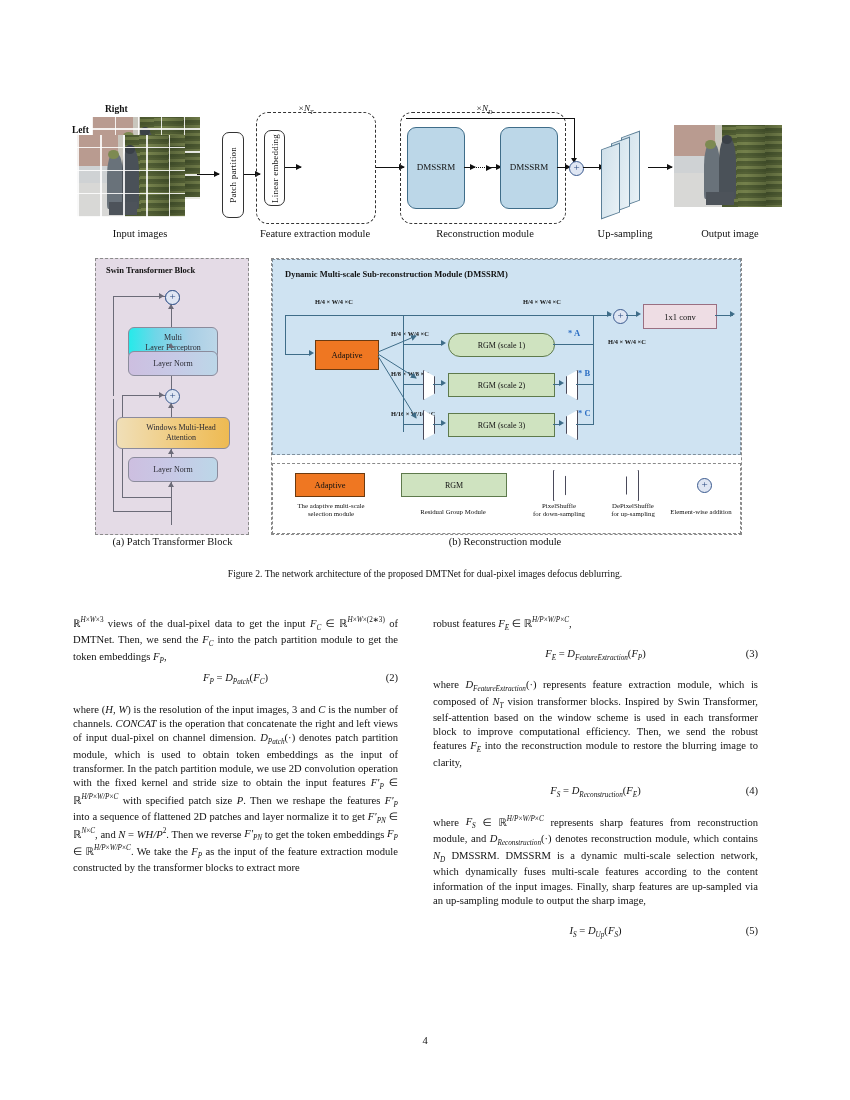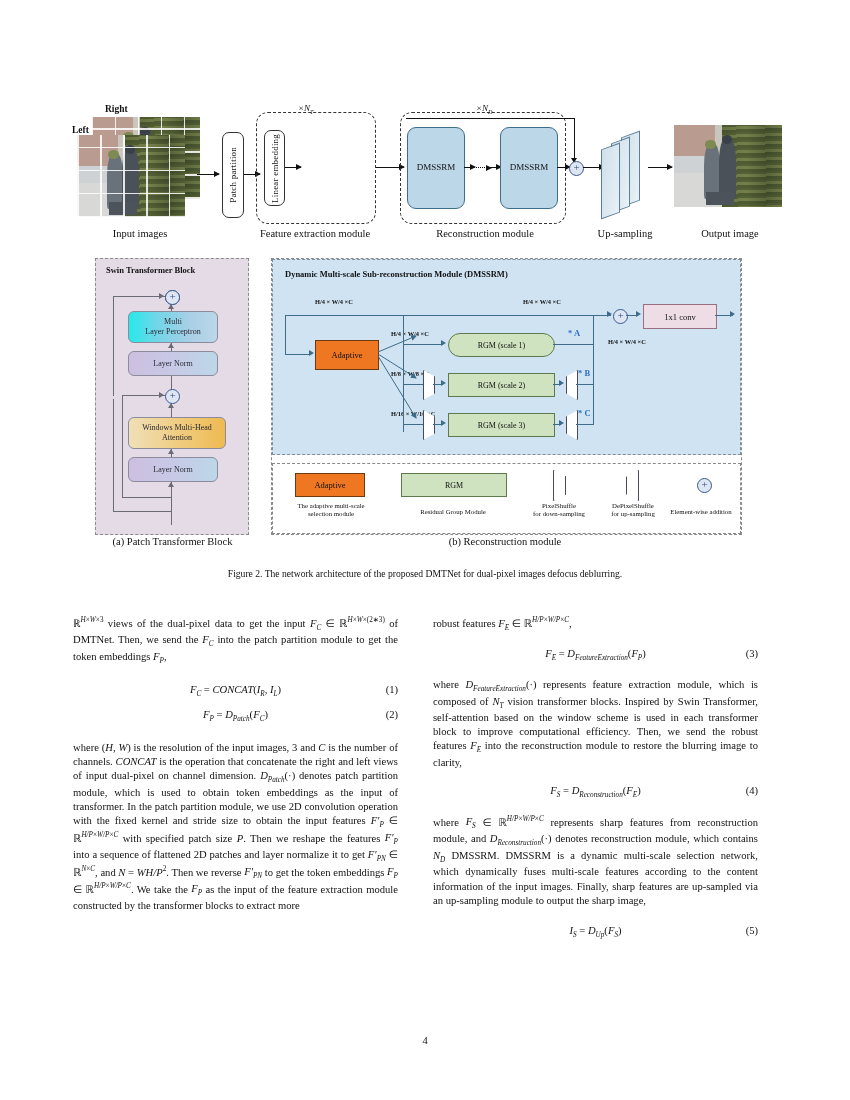--- a/index.html
+++ b/index.html
@@ -63,21 +63,21 @@
   
   .fig-bot{position:absolute;left:95px;top:258px;width:645px;height:300px;}
   .panelA{position:absolute;left:0;top:0;width:152px;height:275px;background:#e4dbe6;border:1.3px dashed #8a8a8a;}
   .panelB{position:absolute;left:176px;top:0;width:469px;height:275px;border:1.3px dashed #8a8a8a;background:#fff;}
   .dmssrm{position:absolute;left:0;top:0;width:100%;height:196px;background:#cfe3f2;border:1px dashed #7f8f9c;box-sizing:border-box;}
   .legend{position:absolute;left:0;top:204px;width:100%;height:71px;border:1.2px dashed #8a8a8a;box-sizing:border-box;background:#fff;}
 
   .ptitle{position:absolute;font-size:8.5px;font-weight:bold;}
   .sbox{position:absolute;border-radius:6px;display:flex;align-items:center;justify-content:center;
         text-align:center;font-size:8px;line-height:1.2;border:1px solid #8b8b9c;color:#2a2a33;}
-  .mlp{background:linear-gradient(90deg,#26eaea 0%,#6fd6e8 30%,#a9cfe6 70%,#bcd7e8 100%);}
+  .mlp{background:linear-gradient(90deg,#26eaea 0%,#6fd6e8 30%,#a9cfe6 70%,#bcd7e8 100%);margin-top:16px;}
   .ln{background:linear-gradient(90deg,#cdbfe0 0%,#c7c9e6 50%,#bcd7e8 100%);}
   .wmha{background:linear-gradient(90deg,#f0dfb8 0%,#f0c978 60%,#eeba52 100%);}
   .uline{position:absolute;background:#6b6b78;}
   .uarrowup{position:absolute;width:0;height:0;border-left:3.5px solid transparent;border-right:3.5px solid transparent;border-bottom:5px solid #6b6b78;}
   .uarrowr{position:absolute;width:0;height:0;border-top:3.5px solid transparent;border-bottom:3.5px solid transparent;border-left:5px solid #3f6d89;}
 
   .dim{position:absolute;font-size:6.4px;font-weight:bold;white-space:nowrap;color:#111;}
   .adaptive{position:absolute;background:#ef7722;border:1px solid #6b3a10;display:flex;align-items:center;justify-content:center;font-size:8.5px;color:#111;}
   .rgm{position:absolute;background:#cfe3c0;border:1px solid #5e7a4c;display:flex;align-items:center;justify-content:center;font-size:8px;color:#111;}
   .conv{position:absolute;background:#eedde4;border:1px solid #9a6f82;display:flex;align-items:center;justify-content:center;font-size:8.5px;color:#111;}
@@ -239,21 +239,21 @@
           <span>+</span>
         </div>
       <div class="uarrowup" style="left:72px;top:144px;"></div>
       <div style="position:absolute;left:63px;top:133px;width:0;height:0;border-left:5px solid #6b6b78;border-top:3.5px solid transparent;border-bottom:3.5px solid transparent;"></div>
 
       <div class="uline" style="left:26px;top:136px;width:43px;height:1.2px;"></div>
       <div class="uline" style="left:26px;top:136px;width:1.2px;height:102px;"></div>
       <div class="uline" style="left:26px;top:238px;width:50px;height:1.2px;"></div>
       <div class="uline" style="left:17px;top:252px;width:59px;height:1.2px;"></div>
 
-      <div class="sbox wmha" style="left:32px;top:158px;width:96px;height:30px;">
+      <div class="sbox wmha" style="left:20px;top:158px;width:96px;height:30px;padding-left:16px;">
         <span>
           <span>Windows Multi-Head</span><br><span>Attention</span>
         </span>
       </div>
       <div class="uarrowup" style="left:72px;top:190px;"></div>
 
       <div class="sbox ln" style="left:32px;top:198px;width:88px;height:23px;">
         <span>Layer Norm</span>
       </div>
       <div class="uarrowup" style="left:72px;top:223px;"></div>
@@ -386,24 +386,20 @@
   <div class="figcap">Figure 2. The network architecture of the proposed DMTNet for dual-pixel images defocus deblurring.</div>
 
   <div class="col colL">
     <p>
       <span class="bb">ℝ</span><sup><i class="mi">H</i>×<i class="mi">W</i>×3</sup>
       views of the dual-pixel data to get the input <i class="mi">F<sub>C</sub></i> ∈
       <span class="bb">ℝ</span><sup><i class="mi">H</i>×<i class="mi">W</i>×(2∗3)</sup>
       of DMTNet. Then, we send the <i class="mi">F<sub>C</sub></i> into the patch partition module to get the token embeddings <i class="mi">F<sub>P</sub></i>,
     </p>
 
-    <div class="eq" style="margin-top:16px;">
-      <i class="mi">F<sub>C</sub></i> = <i class="mi">CONCAT</i>(<i class="mi">I<sub>R</sub></i>, <i class="mi">I<sub>L</sub></i>)
-      <span class="eqn">(1)</span>
-    </div>
     <div class="eq" style="margin-top:4px;margin-bottom:16px;">
       <i class="mi">F<sub>P</sub></i> = <i class="mi">D<sub>Patch</sub></i>(<i class="mi">F<sub>C</sub></i>)
       <span class="eqn">(2)</span>
     </div>
 
     <p style="margin-top:14px;">
       where (<i class="mi">H</i>, <i class="mi">W</i>) is the resolution of the input images, 3 and <i class="mi">C</i>
       is the number of channels. <i class="mi">CONCAT</i> is the operation that concatenate the right and left views of input dual-pixel on
       channel dimension. <i class="mi">D<sub>Patch</sub></i>(·) denotes patch partition module, which is used to obtain token embeddings as the input
       of transformer. In the patch partition module, we use 2D convolution operation with the fixed kernel and stride size

